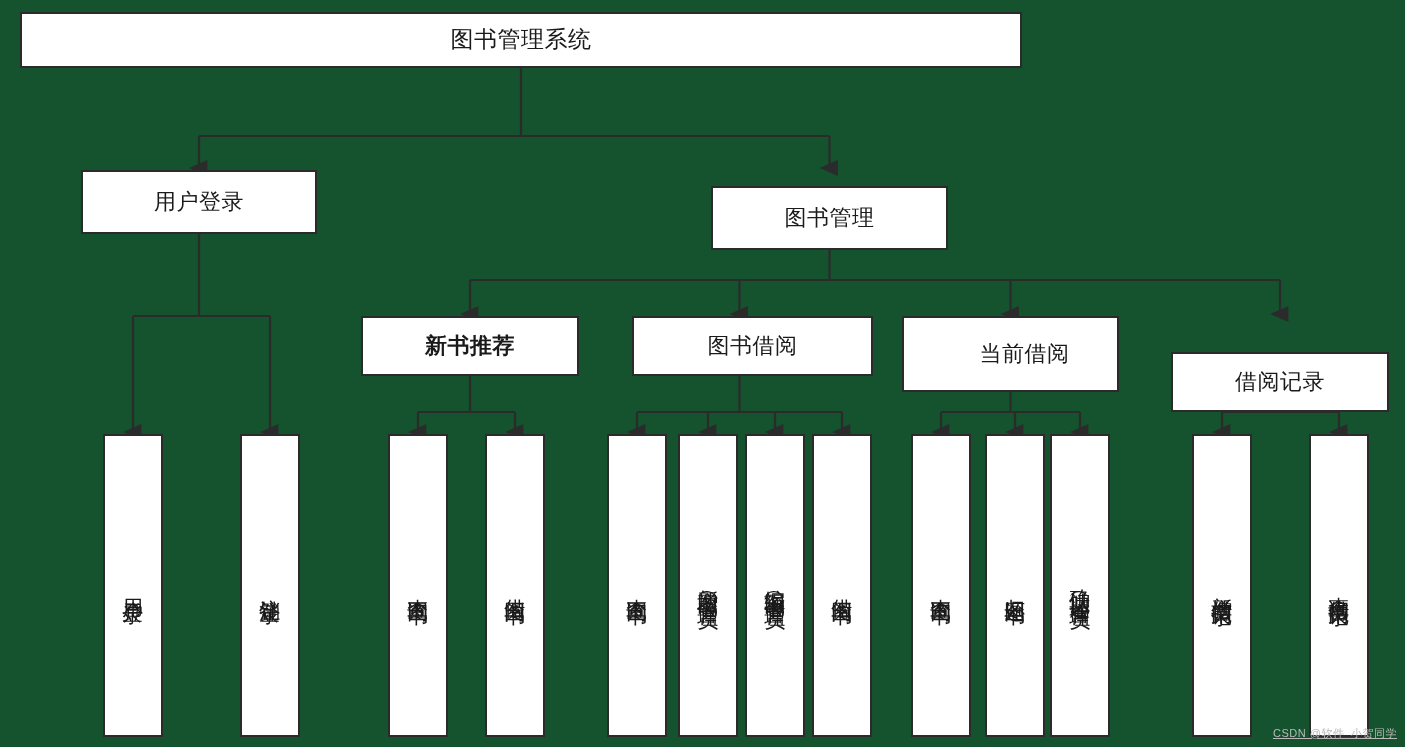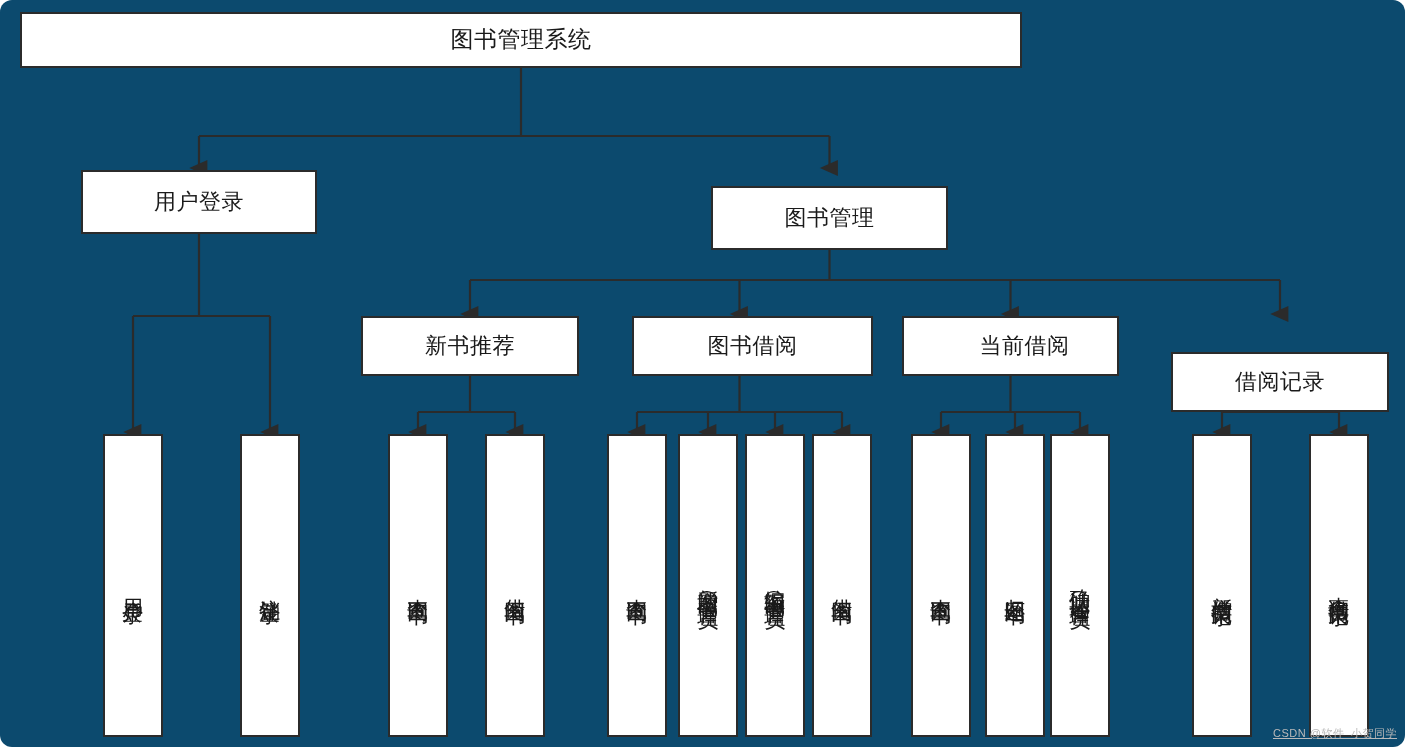--- a/index.html
+++ b/index.html
@@ -7,23 +7,22 @@
     padding: 0;
     background: #ffffff;
   }
   body {
     font-family: "Liberation Sans", "DejaVu Sans", sans-serif;
   }
   #canvas {
     position: relative;
     width: 1405px;
     height: 747px;
-    background: #0c4a6e;
+    background: #14532d;
     overflow: hidden;
-    border-radius: 12px;
   }
   svg.wires {
     position: absolute;
     left: 0;
     top: 0;
     width: 1405px;
     height: 747px;
     pointer-events: none;
   }
   .node {
@@ -124,27 +123,27 @@
     <span class="label">图书管理系统</span>
   </div>
 
   <div class="node horiz" style="left: 81px; top: 170px; width: 236px; height: 64px;">
     <span class="label">用户登录</span>
   </div>
   <div class="node horiz" style="left: 711px; top: 170px; width: 237px; height: 64px; margin-top: 16px;">
     <span class="label">图书管理</span>
   </div>
 
-  <div class="node horiz" style="left: 361px; top: 316px; width: 218px; height: 60px;">
+  <div class="node horiz" style="left: 361px; top: 316px; width: 218px; height: 60px; font-weight: bold;">
     <span class="label">新书推荐</span>
   </div>
   <div class="node horiz" style="left: 632px; top: 316px; width: 241px; height: 60px;">
     <span class="label">图书借阅</span>
   </div>
-  <div class="node horiz" style="left: 902px; top: 316px; width: 217px; height: 60px; padding-left: 28px;">
+  <div class="node horiz" style="left: 902px; top: 316px; width: 217px; height: 76px; padding-left: 28px;">
     <span class="label">当前借阅</span>
   </div>
   <div class="node horiz" style="left: 1171px; top: 316px; width: 218px; height: 60px; margin-top: 36px;">
     <span class="label">借阅记录</span>
   </div>
 
   <div class="node vert" style="left: 103px; top: 434px; width: 60px; height: 303px;">
     <span class="label">用户登录</span>
   </div>
   <div class="node vert" style="left: 240px; top: 434px; width: 60px; height: 303px;">

